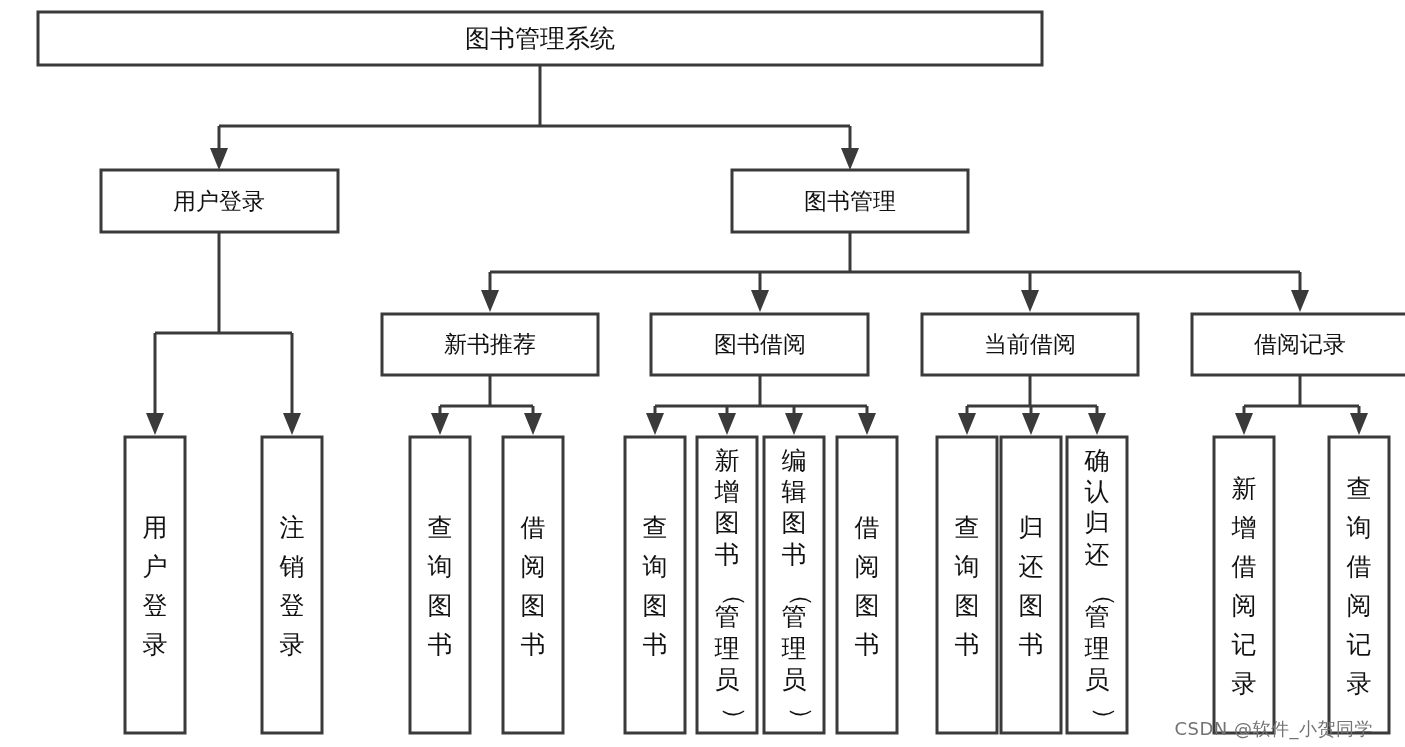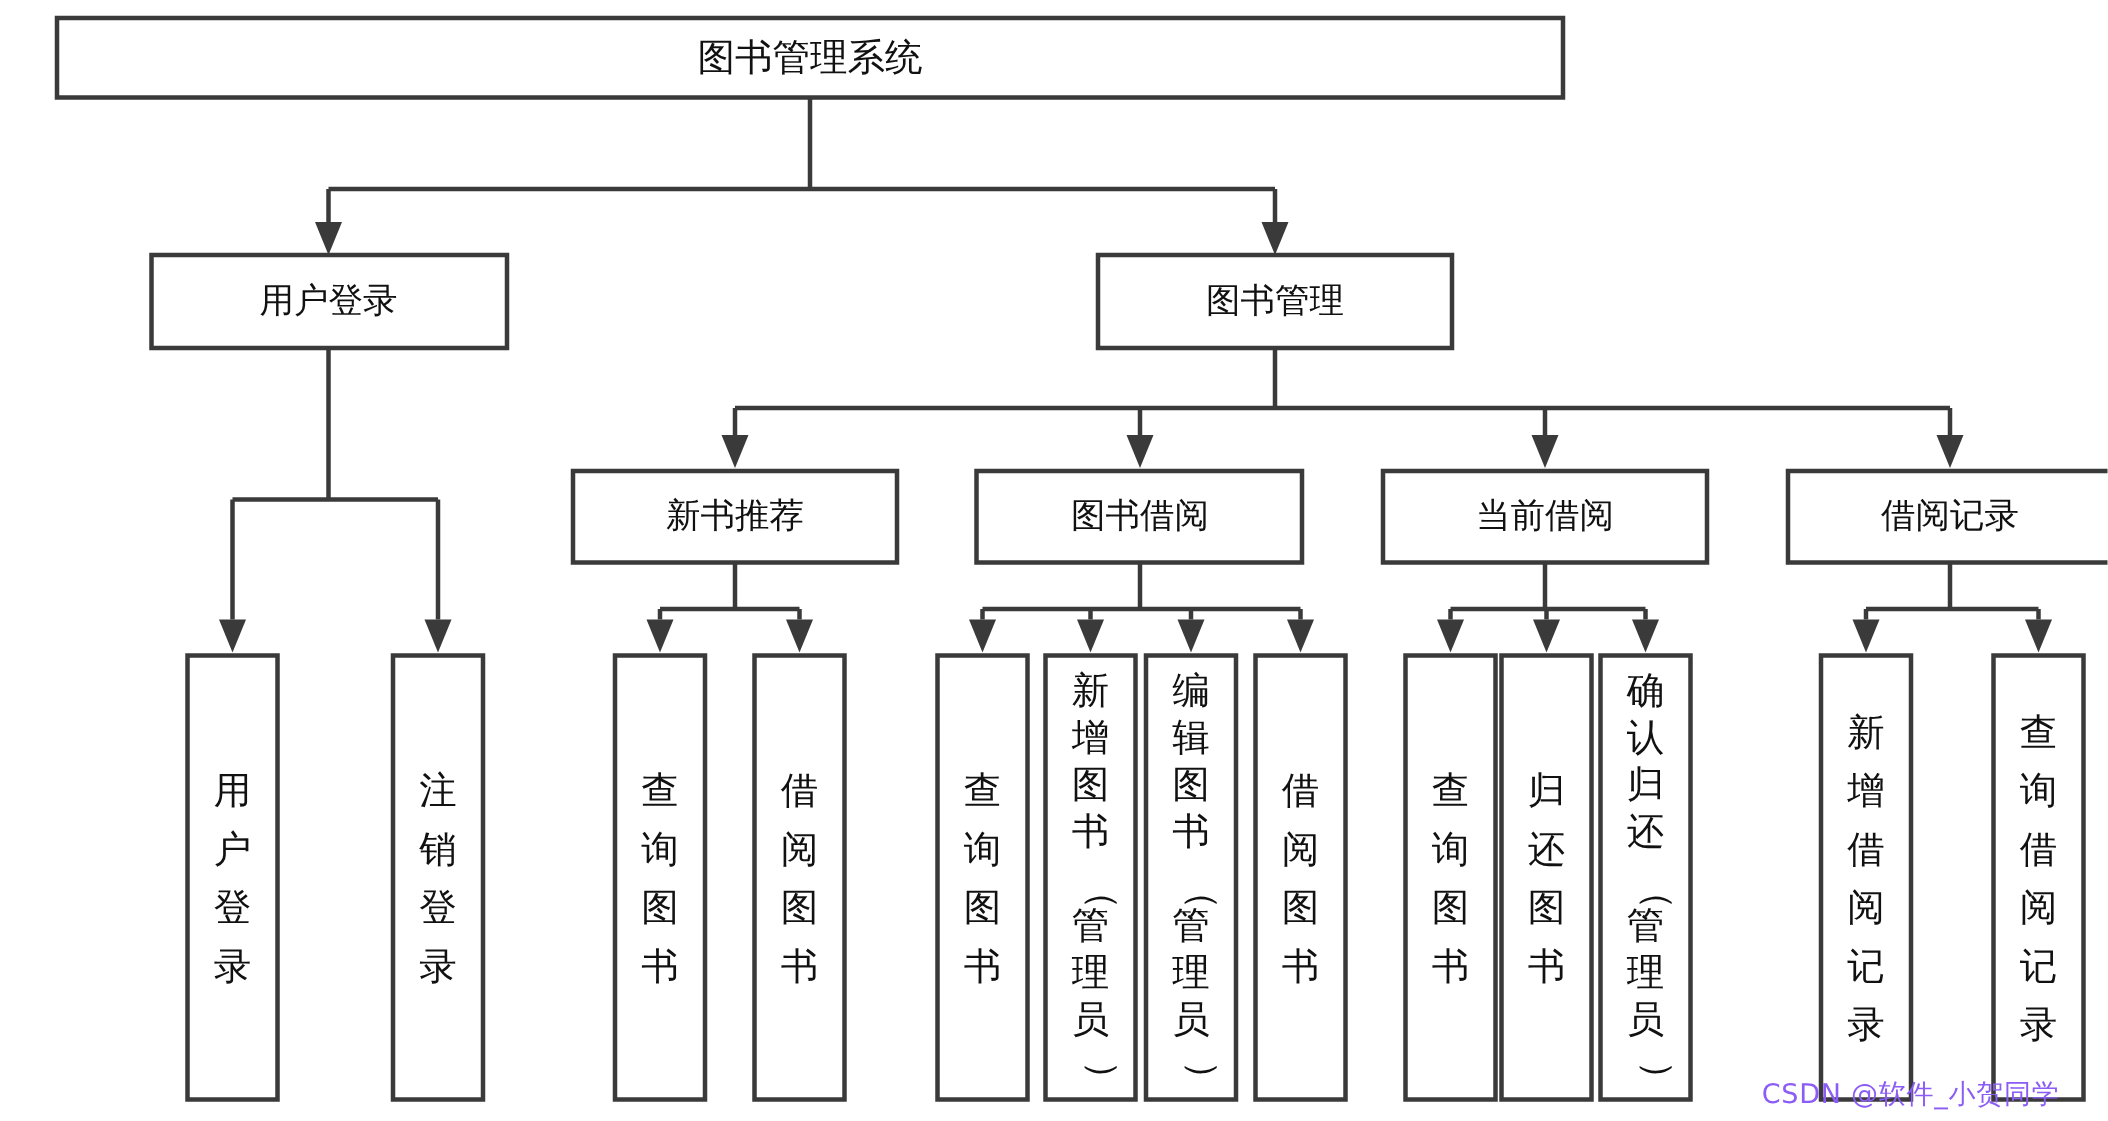--- a/index.html
+++ b/index.html
@@ -55,21 +55,21 @@
     font-size: 25px;
     fill: #111111;
     text-anchor: middle;
   }
   .watermark {
     position: absolute;
     right: 10px;
     bottom: 6px;
     font-family: "DejaVu Sans", "Liberation Sans", sans-serif;
     font-size: 18px;
-    color: #8b5cf6;
+    color: #737373;
     white-space: nowrap;
     letter-spacing: 0.5px;
     user-select: none;
   }
 </style>
 </head>
 <body>
 
 <div id="diagram-root">
   <svg id="tree-svg" viewBox="0 0 1405 747" xmlns="http://www.w3.org/2000/svg">

